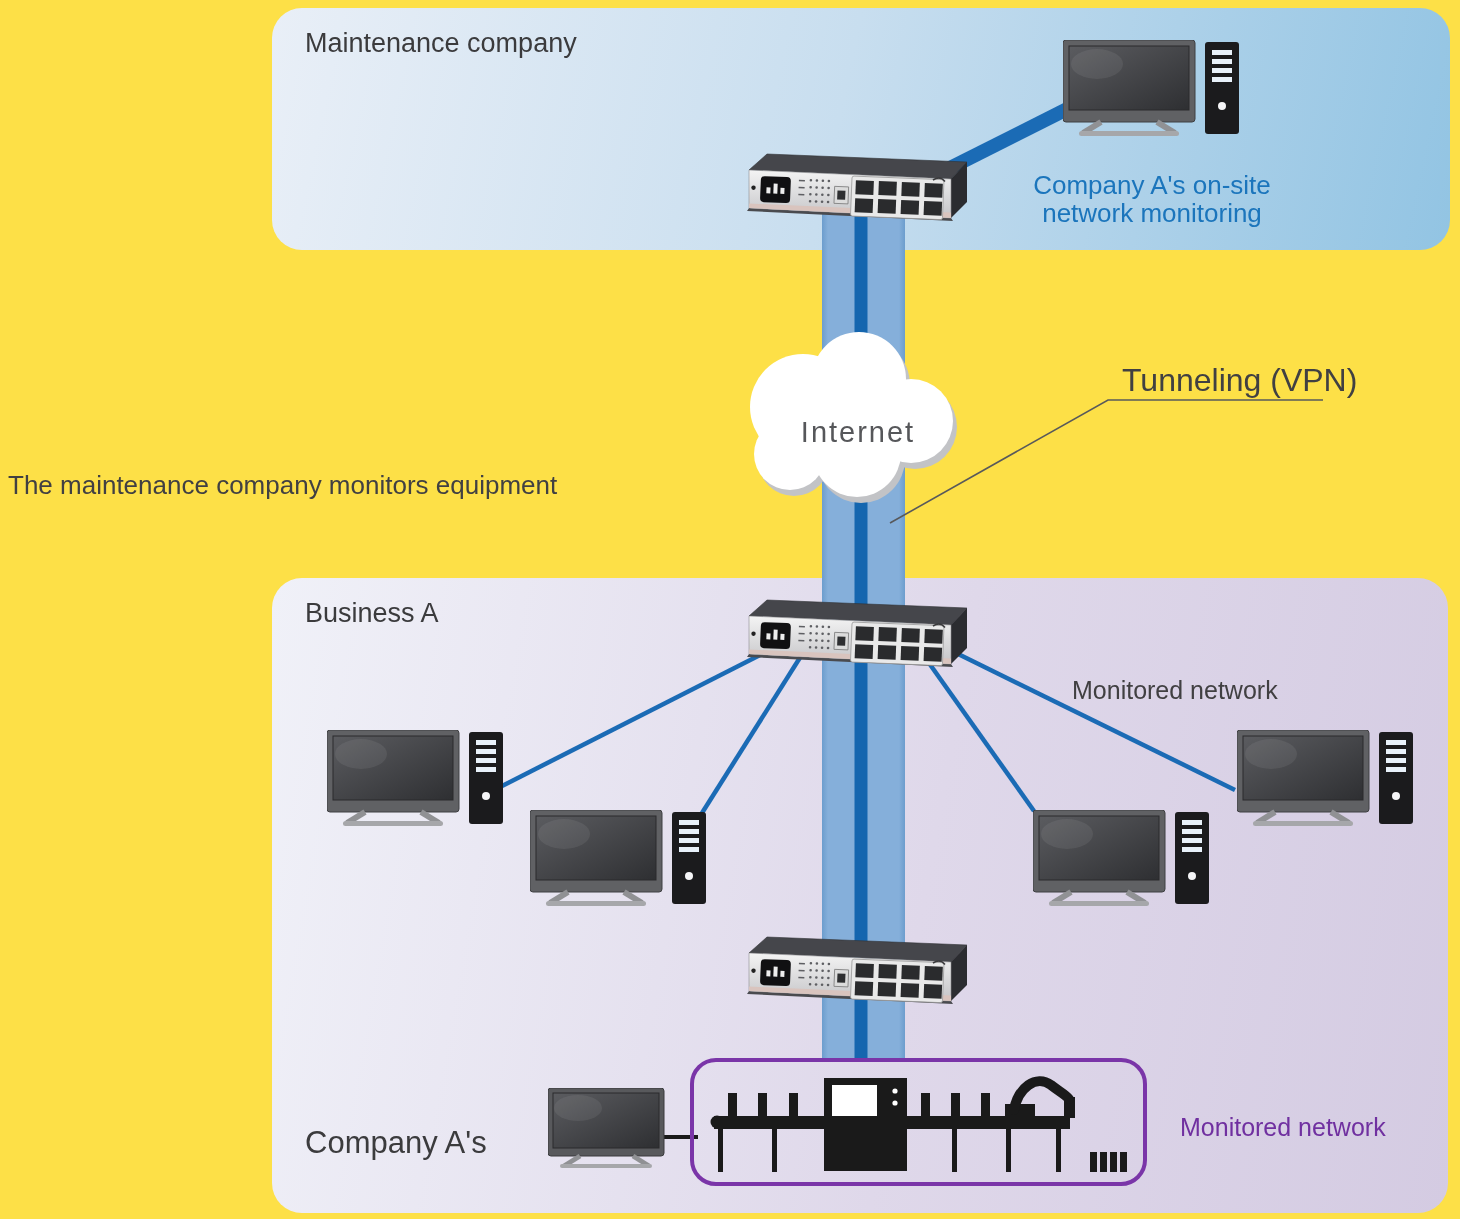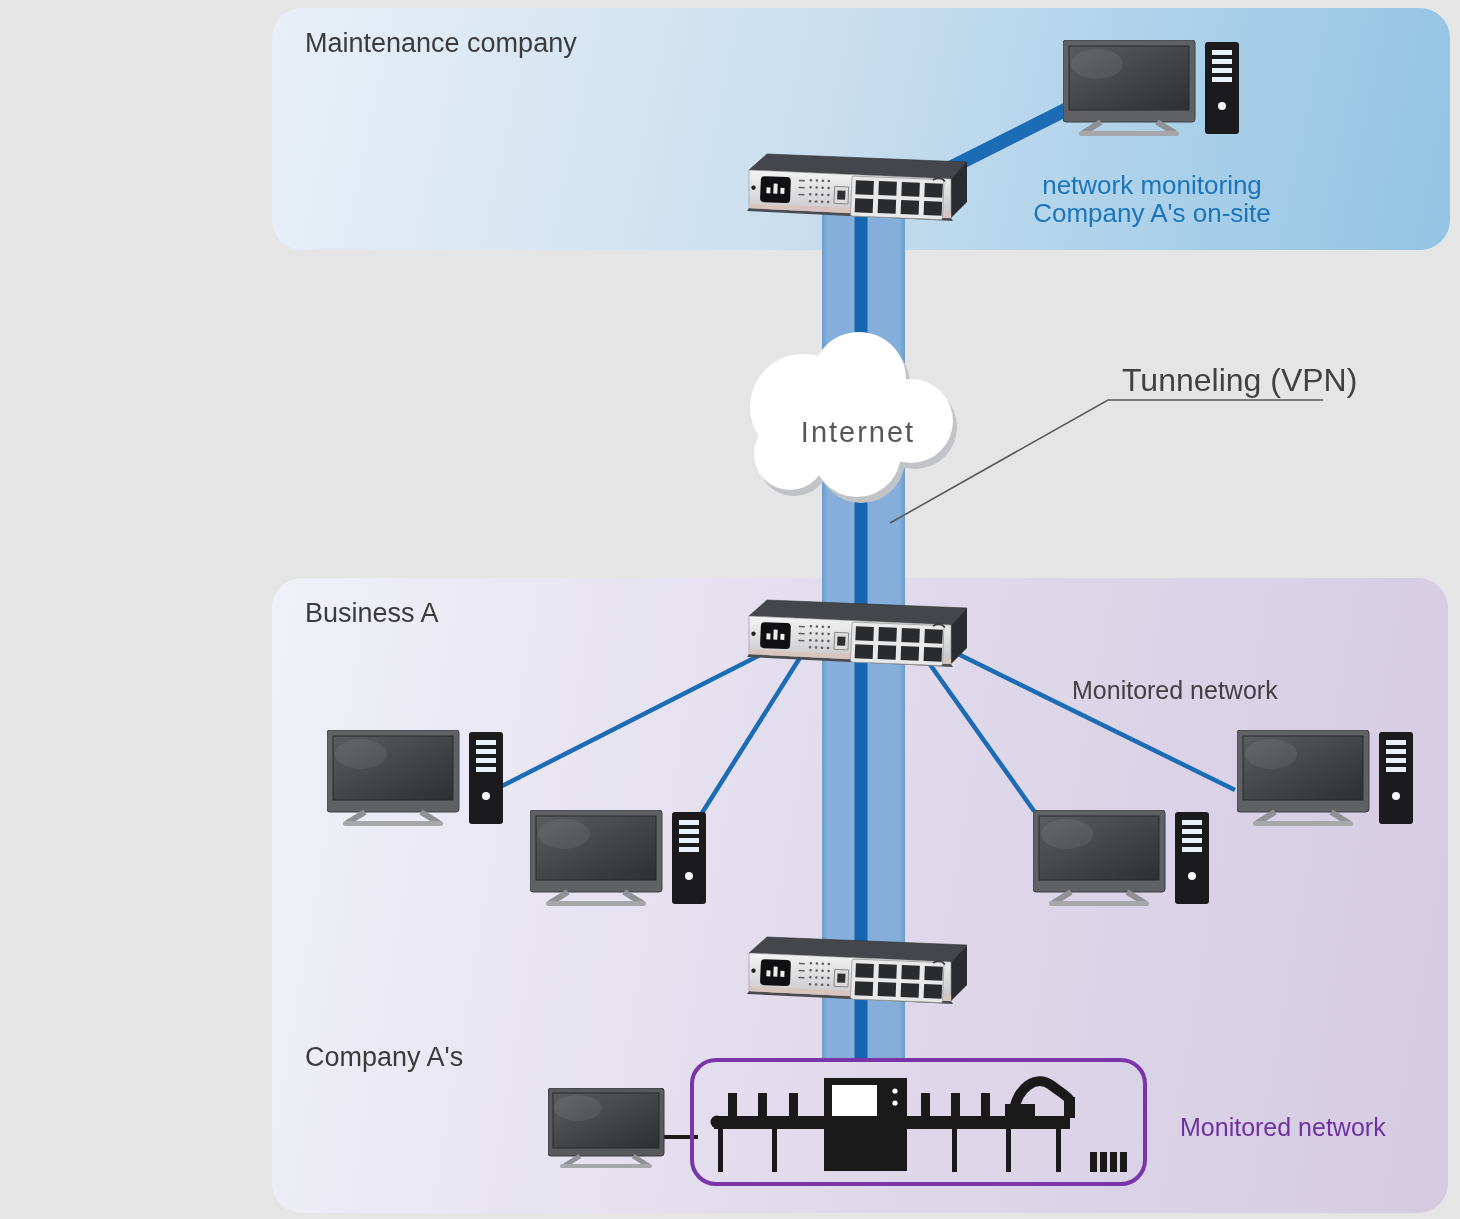--- a/index.html
+++ b/index.html
@@ -1,19 +1,19 @@
 <!DOCTYPE html>
 <html><head>
 <meta charset="utf-8">
 <style>
   html,body{margin:0;padding:0;background:#ffffff;}
   #canvas{
     position:relative;width:1460px;height:1219px;overflow:hidden;
     font-family:"Liberation Sans","DejaVu Sans",sans-serif;color:#414042;
-    background:#e5e5e5;
+    background:#fde047;
   }
   .abs{position:absolute;}
 
   
   .maintenance-box{
     left:272px;top:8px;width:1178px;height:242px;border-radius:30px;
     background:linear-gradient(102deg,#E9EFF7 0%,#C8DEEF 48%,#92C4E3 100%);
     z-index:1;
   }
   .company-a-box{
@@ -39,21 +39,21 @@
   
   .label{white-space:nowrap;z-index:6;}
   .section-title{font-size:27px;color:#3B3B3D;}
   .note-text{left:8px;top:464px;font-size:26px;line-height:43px;color:#414042;z-index:6;}
   .internet-label{left:768px;top:416px;width:180px;text-align:center;
     font-size:29px;letter-spacing:2px;color:#56575A;z-index:6;}
   .vpn-label{left:1122px;top:362px;font-size:32px;color:#414042;z-index:6;text-align:right;}
   .monitoring-label{left:1012px;top:171px;width:280px;text-align:center;
     font-size:26px;line-height:28px;color:#1B75BC;z-index:6;}
   .business-label{left:1072px;top:676px;font-size:25px;color:#414042;z-index:6;}
-  .onsite-label{left:305px;top:1035px;font-size:27px;line-height:45px;color:#3B3B3D;z-index:6;text-align:center;}
+  .onsite-label{left:305px;top:1120px;font-size:31px;line-height:45px;color:#3B3B3D;z-index:6;text-align:center;}
   .monitored-label{left:1180px;top:1113px;font-size:25px;color:#7030A0;z-index:6;}
 
   
   .monitored-box{
     left:690px;top:1058px;width:457px;height:128px;box-sizing:border-box;
     border:4px solid #7A35A8;border-radius:26px;z-index:4;background:transparent;
   }
   .machine{left:700px;top:1064px;width:437px;height:112px;z-index:5;}
 </style>
 </head>
@@ -384,29 +384,30 @@
     </g>
     <path d="M314,46 C318,24 336,10 351,21 C360,28 365,30 369,35" stroke="#1A1A1A" stroke-width="10" fill="none" stroke-linecap="round"></path>
     <rect x="132" y="21" width="45" height="31" fill="#FFFFFF"></rect>
     <circle cx="195" cy="27" r="2.6" fill="#FFFFFF"></circle>
       <circle cx="195" cy="39" r="2.6" fill="#FFFFFF"></circle>
   </svg>
 
   <div class="abs label section-title" style="left:305px;top:28px">Maintenance company</div>
 
   <div class="abs monitoring-label">
+    <div>Company A's on-site</div>
     <div>network monitoring</div>
-    <div>Company A's on-site</div>
   </div>
 
   <div class="abs label internet-label">Internet</div>
 
   <div class="abs label vpn-label">Tunneling (VPN)</div>
 
   <div class="abs note-text">
+    <div>The maintenance company monitors equipment</div>
   </div>
 
   <div class="abs label section-title" style="left:305px;top:598px">Business A</div>
 
   <div class="abs label business-label">Monitored network</div>
 
   <div class="abs onsite-label">
     <div>Company A's</div>
   </div>
 

